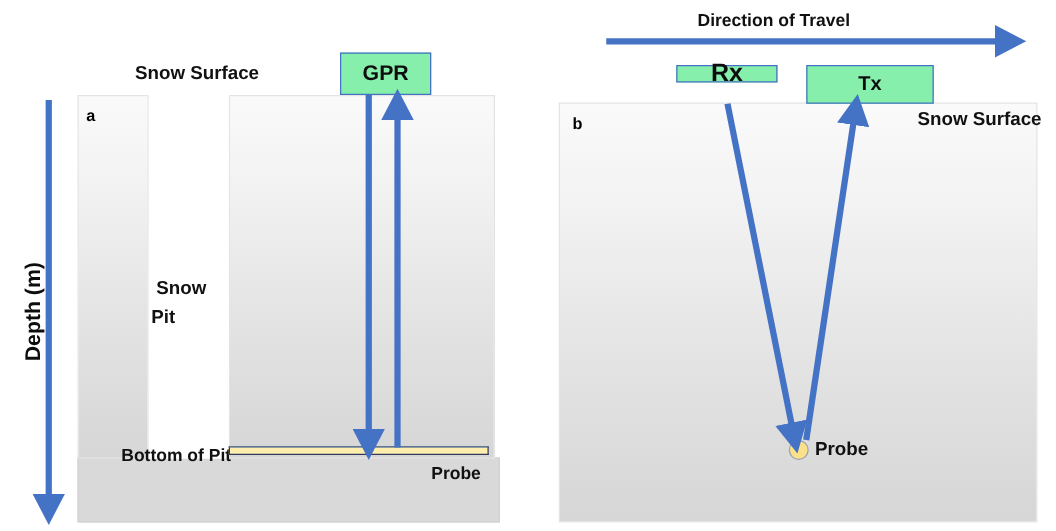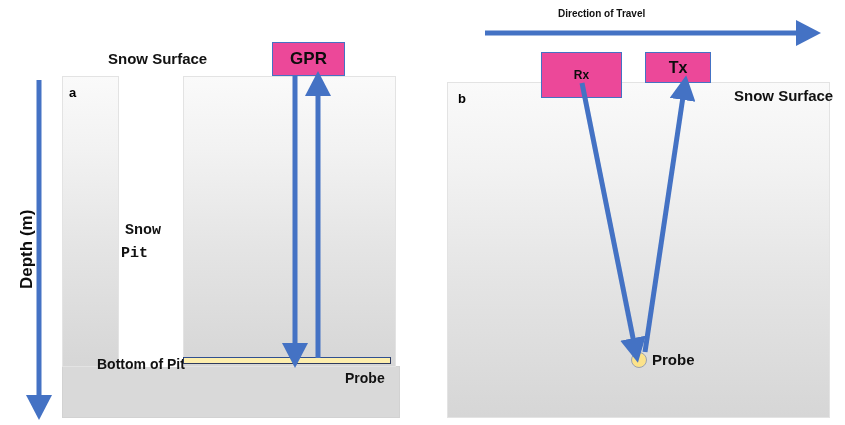--- a/index.html
+++ b/index.html
@@ -47,21 +47,21 @@
   }
   .panel-letter {
     position: absolute;
     font-weight: bold;
     color: #000000;
     font-size: 13px;
     line-height: 1;
   }
   .device-box {
     position: absolute;
-    background: #ec4899;
+    background: #86efac;
     border: 1.5px solid #4472c4;
     box-sizing: border-box;
     display: flex;
     align-items: center;
     justify-content: center;
     font-weight: bold;
     color: #0d0d0d;
     font-size: 17px;
   }
   .probe-bar {
@@ -89,24 +89,24 @@
   .rot-label {
     position: absolute;
     font-weight: bold;
     color: #0d0d0d;
     font-size: 17px;
     transform-origin: left top;
     transform: rotate(-90deg);
     white-space: nowrap;
   }
   .lbl-snow-surface-a { font-size: 15px; }
-  .lbl-snow-pit       { font-size: 15px; text-align: right; font-family: Liberation Mono, monospace; }
+  .lbl-snow-pit       { font-size: 15px; text-align: right; }
   .lbl-bottom-of-pit  { font-size: 14px; }
   .lbl-probe-a        { font-size: 14px; }
-  .lbl-direction      { font-size: 10px; }
+  .lbl-direction      { font-size: 14px; }
   .lbl-snow-surface-b { font-size: 15px; }
   .lbl-probe-b        { font-size: 15px; }
 </style>
 </head>
 <body>
 
 <div id="figure">
 
   <div class="panel" style="left:0; top:0; width:420px; height:425px;">
 
@@ -141,22 +141,22 @@
     <div class="snow" style="left:22px; top:82px; width:383px; height:336px;"></div>
 
     <div class="panel-letter" style="left:33px; top:92px;">b</div>
 
     <div class="label lbl-direction" style="left:133px; top:9px;">Direction of Travel</div>
 
     <div class="label lbl-snow-surface-b" style="left:309px; top:88px;">Snow Surface</div>
 
     <div class="label lbl-probe-b" style="left:227px; top:352px;">Probe</div>
 
-    <div class="device-box" style="left:116px; top:52px; width:81px; height:46px; font-size:12px;">Rx</div>
-    <div class="device-box" style="left:220px; top:52px; width:66px; height:31px; font-size:16px;">Tx</div>
+    <div class="device-box" style="left:116px; top:52px; width:81px; height:14px; font-size:20px;">Rx</div>
+    <div class="device-box" style="left:220px; top:52px; width:102px; height:31px; font-size:16px;">Tx</div>
 
     <div class="probe-dot" style="left:206px; top:352px; width:16px; height:16px;"></div>
   </div>
 
   <svg class="overlay" viewBox="0 0 845 425" xmlns="http://www.w3.org/2000/svg">
     <defs>
       <marker id="head-blue" markerWidth="5.2" markerHeight="5.2" refX="2.0" refY="2.6" orient="auto" markerUnits="strokeWidth">
         <path d="M0,0 L0,5.2 L5.0,2.6 z" fill="#4472c4"></path>
       </marker>
     </defs>

